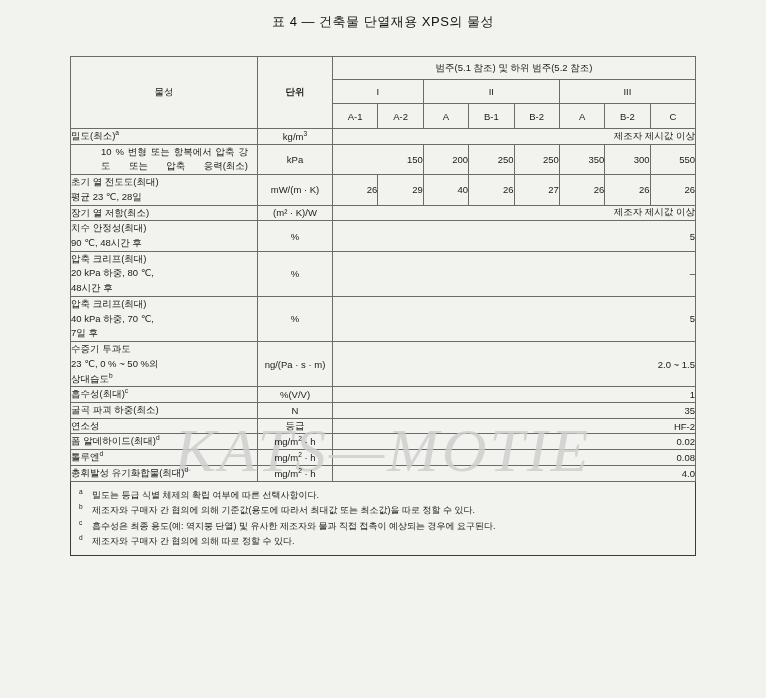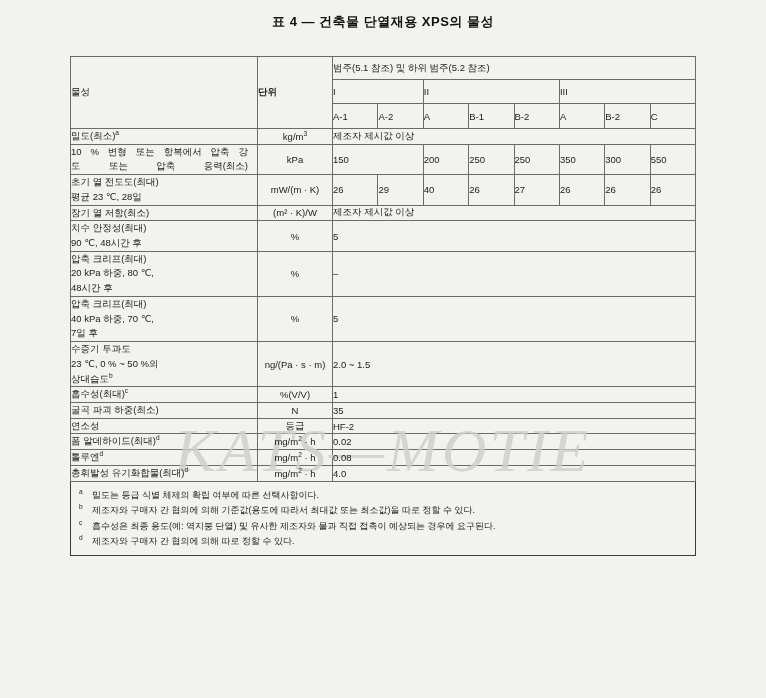--- a/index.html
+++ b/index.html
@@ -12,21 +12,21 @@
     background: #f2f2ef;
     font-family: "Liberation Sans", "DejaVu Sans", sans-serif;
     color: #1a1a1a;
     overflow: hidden;
     position: relative;
   }
 
   .page-title {
     text-align: center;
     font-size: 13px;
-    font-weight: bold;
+    font-weight: normal;
     letter-spacing: 0.5px;
     margin: 0;
     padding-top: 13px;
     color: #111;
   }
 
   .table-wrap {
     position: absolute;
     left: 70px;
     top: 56px;
@@ -52,21 +52,21 @@
     z-index: 2;
     background: transparent;
   }
 
   
   table.spec {
     border: 1.6px solid #3a3a3a;
   }
 
   th.hdr {
-    text-align: left;
+    text-align: center;
     font-weight: bold;
     font-size: 10px;
     height: 22px;
   }
   th.hdr-prop {
     font-weight: bold;
     font-size: 10.5px;
     margin-top: 33px;
   }
   th.hdr-unit {
@@ -87,27 +87,28 @@
   td.prop {
     text-align: left;
     padding: 5px 7px 5px 8px;
     line-height: 1.55;
     font-size: 9.5px;
   }
   td.prop.justify {
     text-align: justify;
     text-align-last: justify;
     padding-right: 9px;
+    padding-left: 30px;
   }
   td.unit {
     text-align: center;
     font-size: 9.5px;
   }
   td.val {
-    text-align: left;
+    text-align: right;
     font-size: 9.5px;
   }
 
   sup {
     font-size: 6.6px;
     vertical-align: super;
     line-height: 0;
   }
 
   .footnotes {

